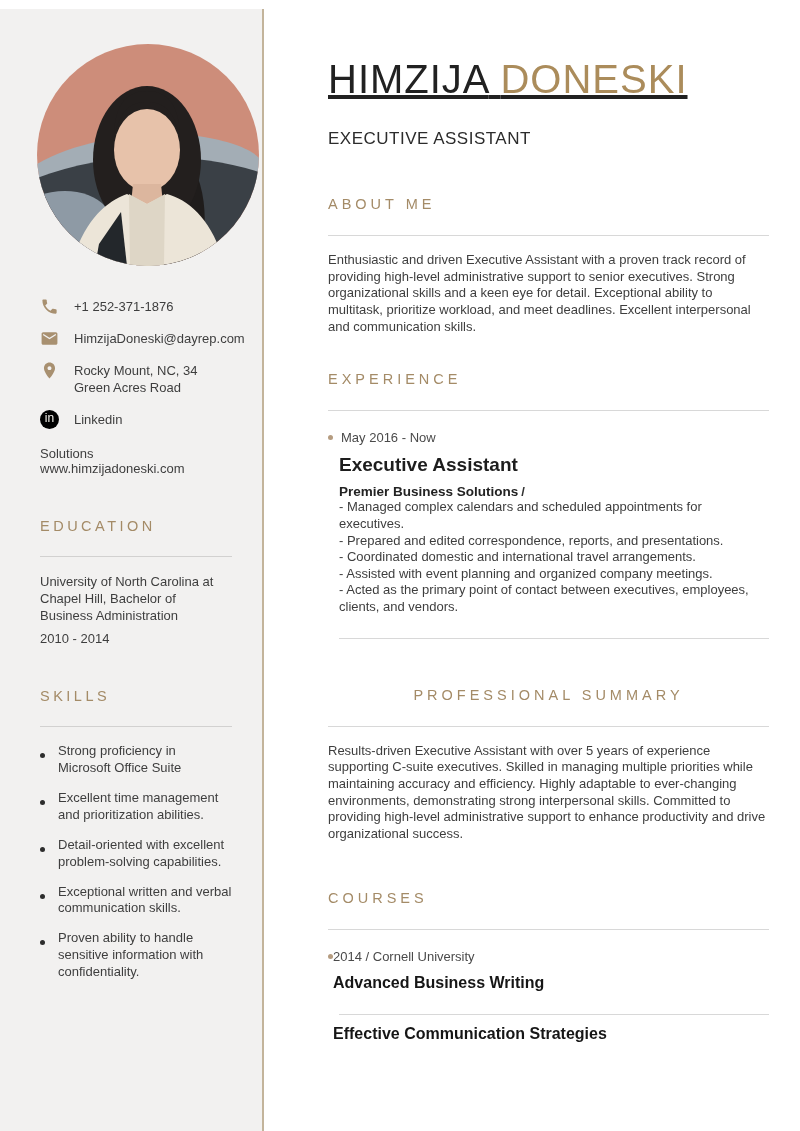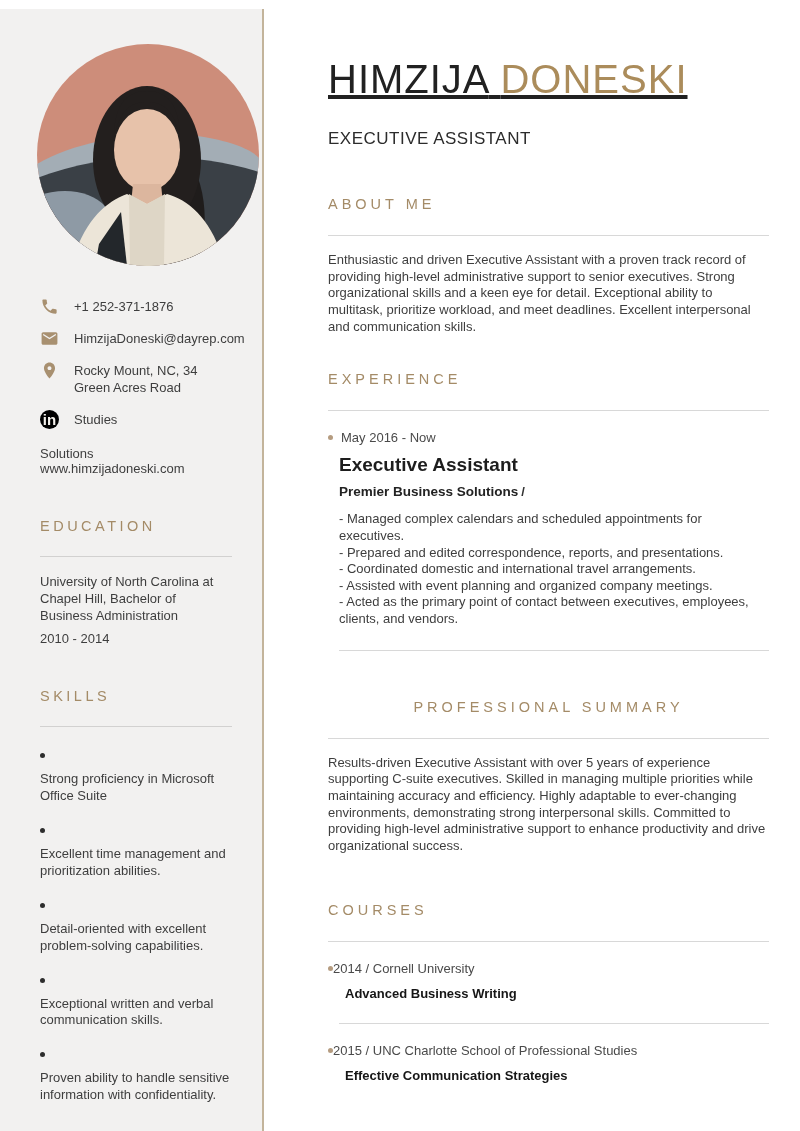--- a/index.html
+++ b/index.html
@@ -26,32 +26,32 @@
   .photo-wrap{
     position:absolute;left:37px;top:35px;width:222px;height:222px;border-radius:50%;
     overflow:hidden;
   }
   .photo-wrap svg{display:block;}
   .contact{margin-top:253px;display:flex;flex-direction:column;gap:13px;}
   .c-row{display:flex;align-items:flex-start;gap:15px;font-size:13px;color:var(--text_body);line-height:1.3;}
   .c-icon{width:19px;height:19px;flex:0 0 19px;margin-top:0;}
   .c-icon svg{display:block;width:19px;height:19px;fill:#a89070;}
   .li-badge{width:19px;height:19px;border-radius:50%;background:#000000;color:#f4f1ec;
-    font-size:15px;font-weight:bold;display:flex;align-items:center;justify-content:center;}
+    font-size:12px;font-weight:normal;display:flex;align-items:center;justify-content:center;}
   .c-row .c-text{padding-top:2px;}
   .portfolio{margin-top:17px;font-size:13px;color:var(--text_body);}
   .side-section-title{
     margin-top:42px;font-size:14.5px;font-weight:500;letter-spacing:3.5px;
     color:var(--header_gold);
   }
   .side-divider{border:none;border-top:1px solid #d2d1d0;margin:22px 0 0 0;}
   .edu-school{margin-top:16px;font-size:13px;line-height:1.32;color:var(--text_body);hyphens:auto;}
   .edu-years{margin-top:7px;font-size:13px;color:var(--text_body);}
   .skills-list{margin-top:16px;display:flex;flex-direction:column;gap:13px;}
-  .skill{display:flex;gap:13px;font-size:13px;line-height:1.3;color:var(--text_body);hyphens:auto;flex-direction:column;}
+  .skill{display:flex;gap:13px;font-size:13px;line-height:1.3;color:var(--text_body);hyphens:auto;}
   .skill-dot{flex:0 0 5px;width:5px;height:5px;border-radius:50%;background:#2d2d2d;margin-top:10px;}
   
   .main{
     position:absolute;left:297px;top:0;width:503px;height:1131px;box-sizing:border-box;
     padding:58px 31px 0 31px;
   }
   .name{
     margin:0;font-size:40px;line-height:1.08;font-weight:400;letter-spacing:1px;
     color:var(--text_dark);white-space:nowrap;text-decoration:underline;
   }
@@ -65,26 +65,26 @@
   .about-title{margin-top:47px;}
   .body-text{margin-top:16px;font-size:13px;line-height:1.28;color:var(--text_body);hyphens:auto;}
   .exp-title{margin-top:36px;}
   .date-row{margin-top:19px;display:flex;align-items:center;gap:8px;}
   .date-dot{width:5px;height:5px;border-radius:50%;background:var(--dot);flex:0 0 5px;}
   .date-text{font-size:13px;color:#4a4a4a;}
   .role{margin-top:9px;margin-left:11px;font-size:19px;font-weight:bold;color:#1d1d1d;}
   .company-row{margin-top:8px;margin-left:11px;display:flex;align-items:baseline;gap:3px;}
   .company{font-size:13.5px;font-weight:bold;color:#222;}
   .company-sep{font-size:13px;font-weight:bold;color:#333;}
-  .exp-bullets{margin-top:12px;margin-left:11px;font-size:13px;line-height:1.28;color:var(--text_body);}
+  .exp-bullets{margin-left:11px;font-size:13px;line-height:1.28;color:var(--text_body);}
   .exp-bullets div{margin:0;}
   .summary-title{margin-top:48px;text-align:center;}
   .courses-title{margin-top:48px;}
   .course-meta-row{margin-top:19px;display:flex;align-items:center;}
-  .course-name{margin-top:10px;margin-left:17px;font-size:13px;font-weight:bold;color:#161616;}
+  .course-name{margin-top:10px;margin-left:5px;font-size:16px;font-weight:bold;color:#161616;}
 </style>
 </head>
 <body>
 
 <div class="page">
 
   <aside class="sidebar">
 
     <div class="photo-wrap">
       <svg width="222" height="222" viewBox="0 0 222 222">
@@ -123,21 +123,21 @@
       <div class="c-row">
         <span class="c-icon">
           <svg viewBox="0 0 24 24">
               <path d="M12 2C8.13 2 5 5.13 5 9c0 5.25 7 13 7 13s7-7.75 7-13c0-3.87-3.13-7-7-7zm0 9.5c-1.38 0-2.5-1.12-2.5-2.5s1.12-2.5 2.5-2.5 2.5 1.12 2.5 2.5-1.12 2.5-2.5 2.5z"></path>
             </svg>
         </span>
         <span class="c-text">Rocky Mount, NC, 34 Green Acres Road</span>
       </div>
       <div class="c-row">
         <span class="li-badge">in</span>
-        <span class="c-text">Studies</span>
+        <span class="c-text">Linkedin</span>
       </div>
     </div>
 
     <div class="portfolio">Solutions www.himzijadoneski.com</div>
 
     <div class="side-section-title">EDUCATION</div>
     <hr class="side-divider">
     <div class="edu-school">University of North Carolina at Chapel Hill, Bachelor of Business Administration</div>
     <div class="edu-years">2010 - 2014</div>
 
@@ -210,21 +210,17 @@
     <div>
       <div class="course-meta-row">
         <span class="date-dot"></span>
         <span class="date-text">2014 / Cornell University</span>
       </div>
       <div class="course-name">Advanced Business Writing</div>
       <hr class="item-divider">
     </div>
 
     <div>
-      <div class="course-meta-row">
-        <span class="date-dot"></span>
-        <span class="date-text">2015 / UNC Charlotte School of Professional Studies</span>
-      </div>
       <div class="course-name">Effective Communication Strategies</div>
     </div>
 
   </main>
 </div>
 
 </body></html>

